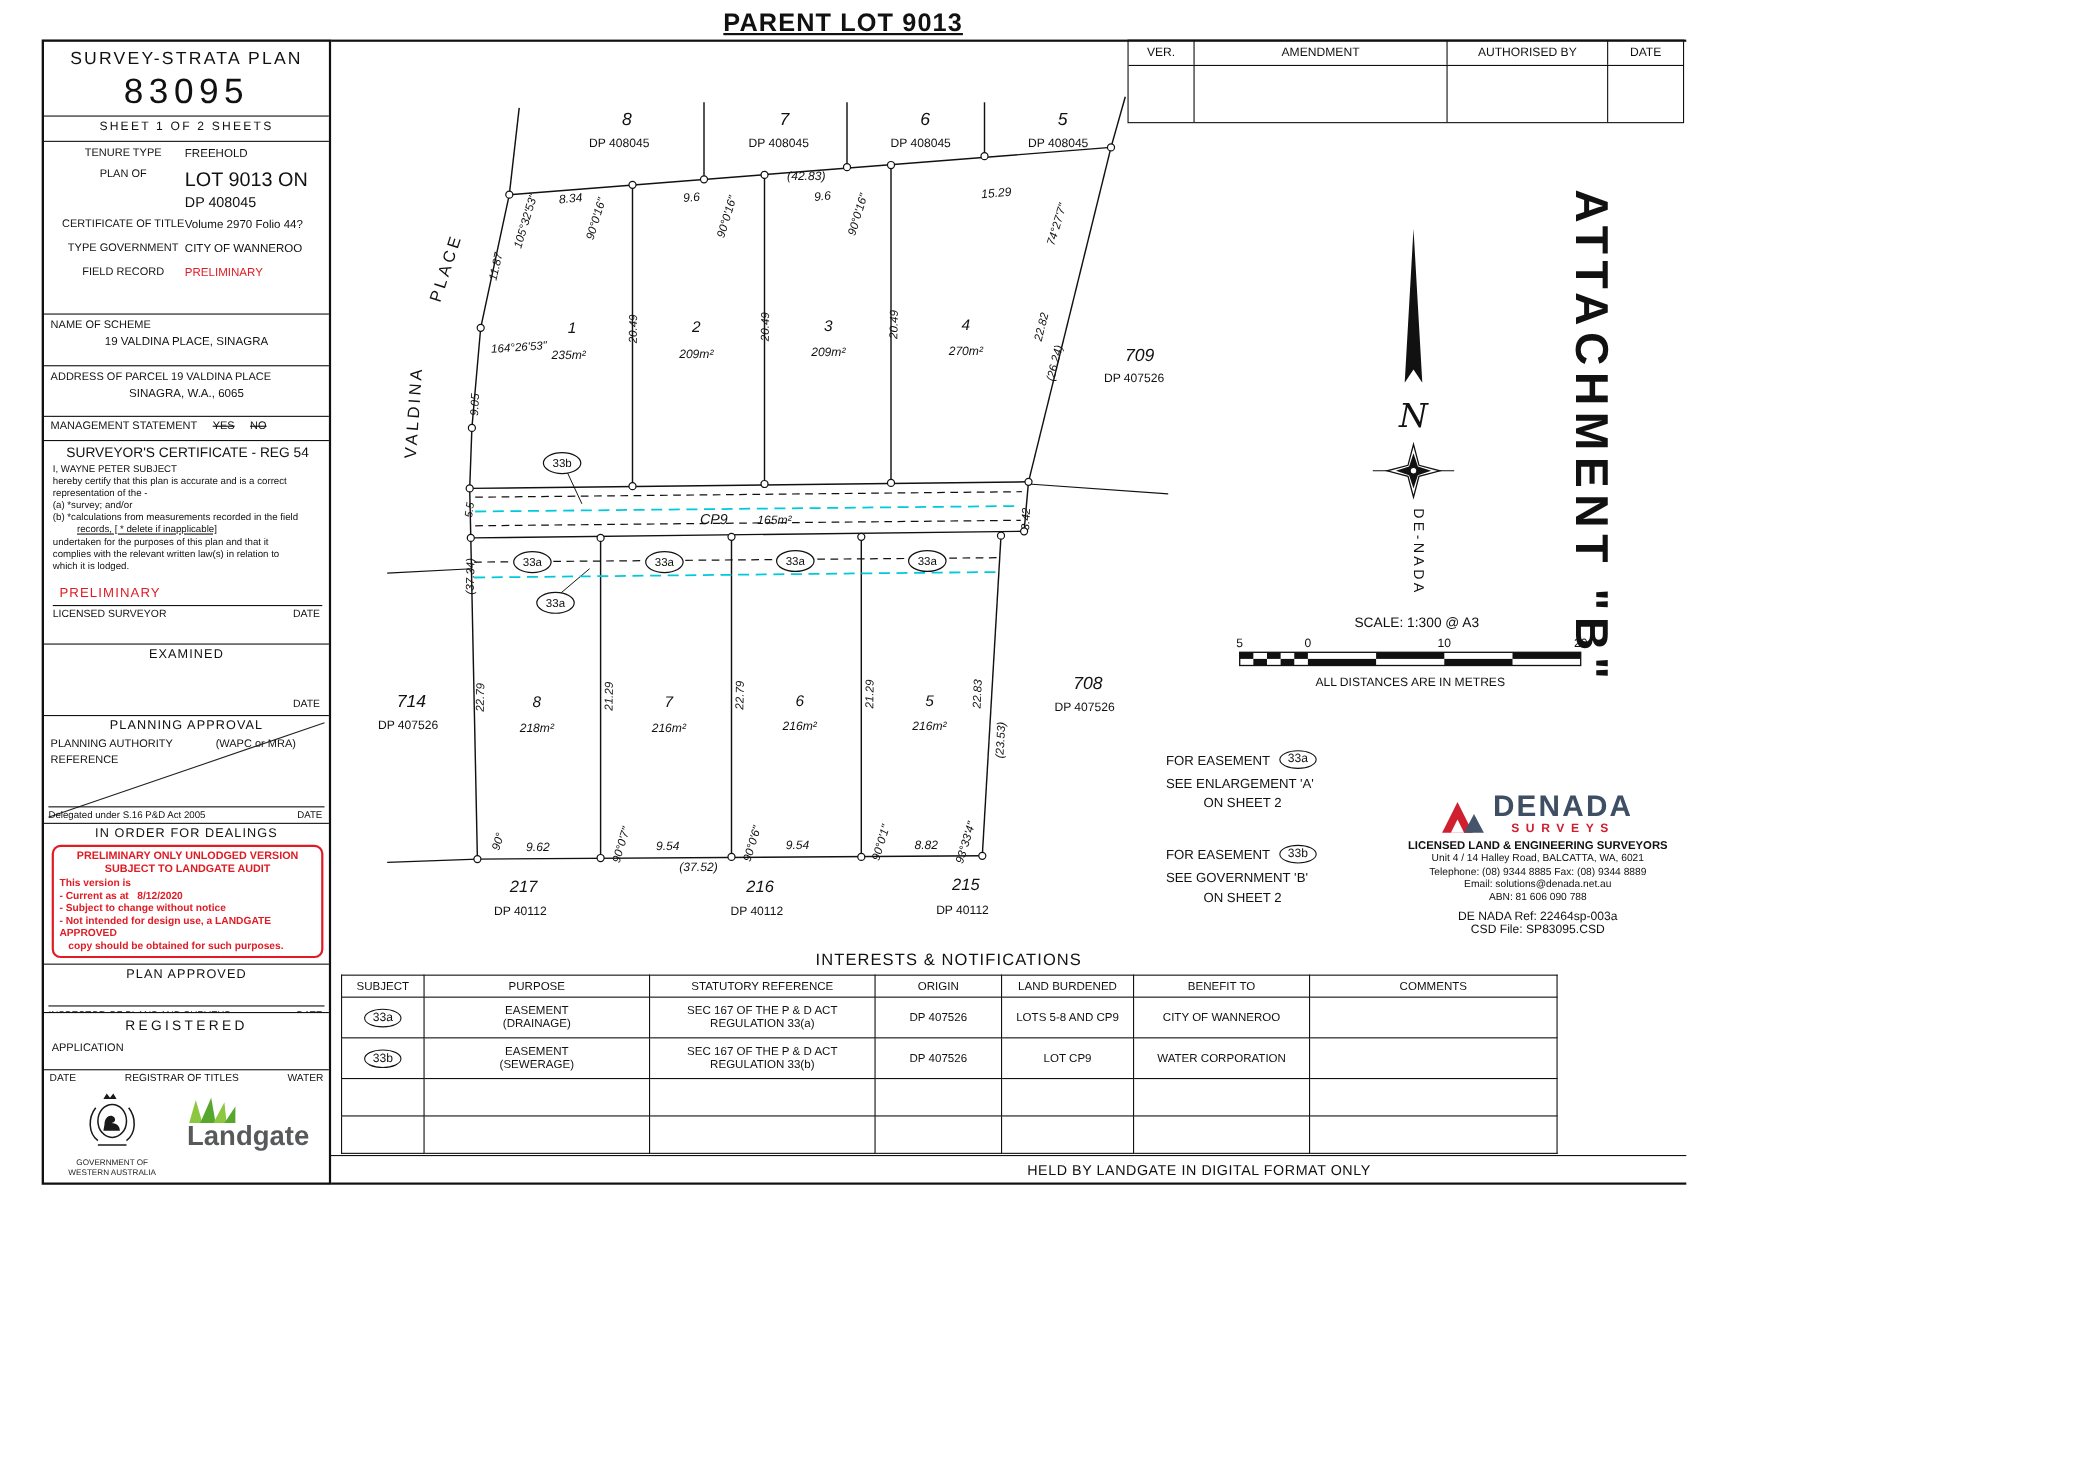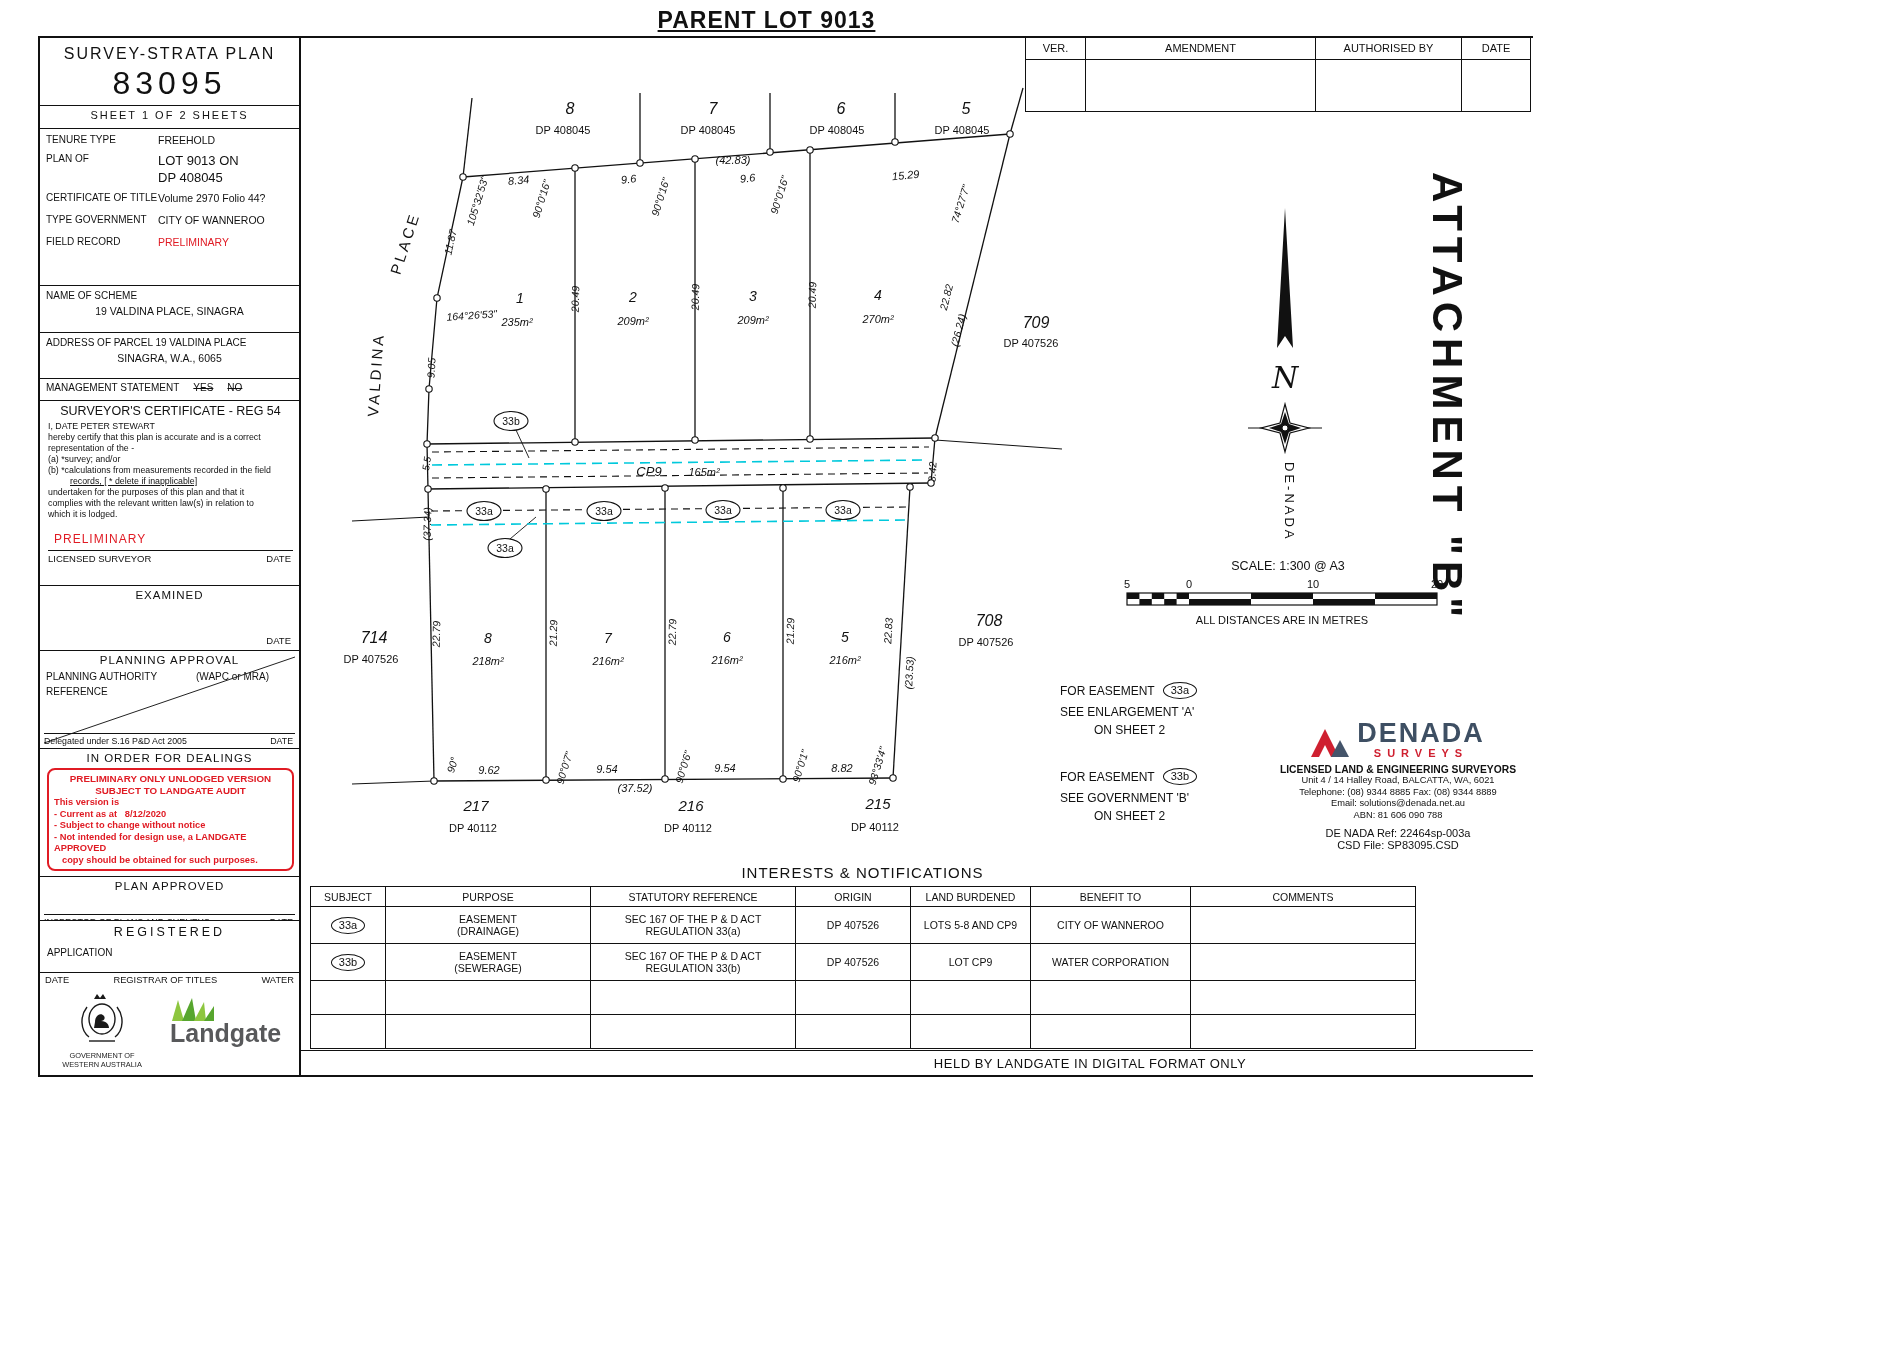--- a/index.html
+++ b/index.html
@@ -13,21 +13,21 @@
   .sheet-border { position:absolute; left:38px; top:36px; width:1842px; height:1041px; border:2px solid #111; pointer-events:none; }
 
   
   .panel { position:absolute; left:38px; top:36px; width:263px; height:1041px; border:2px solid #111; background:#fff; font-size:10px; }
   .panel section { border-top:1.3px solid #111; position:relative; width:100%; overflow:hidden; }
   .panel section:first-child { border-top:none; }
   .s1 { height:90px; text-align:center; }
   .s1 .plan-type { font-size:16px; letter-spacing:2px; margin-top:7px; }
   .s1 .plan-num { font-size:32px; letter-spacing:5px; font-weight:500; margin-top:2px; }
   .s1 .sheet-row { border-top:1.1px solid #111; margin-top:3px; font-size:11px; letter-spacing:2px; padding-top:3px; }
-  .s2 { height:157px; padding:5px 6px 0 6px; }
+  .s2 { height:157px; padding:5px 6px 0 16px;text-align:center; }
   .frow { display:flex; margin-bottom:7px; }
   .frow .lbl { width:112px; flex:none; font-size:10px; }
   .frow .val { font-size:10.5px; }
   .red { color:#e01b24; }
   .s3 { height:47px; padding:4px 6px 0 6px; }
   .s3 .center, .s4 .center { text-align:center; margin-top:4px; font-size:10.5px; }
   .s4 { height:46px; padding:4px 6px 0 6px; }
   .s5 { height:22px; padding:3px 6px 0 6px; display:flex; }
   .s5 .yn { margin-left:14px; text-decoration:line-through; }
   .s6 { height:185px; padding:3px 6px 0 8px; }
@@ -120,21 +120,21 @@
       <div class="plan-num">83095</div>
       <div class="sheet-row">SHEET 1 OF 2 SHEETS</div>
     </section>
     <section class="s2">
       <div class="frow">
           <span class="lbl">TENURE TYPE</span>
           <span class="val">FREEHOLD</span>
         </div>
       <div class="frow" style="margin-bottom:2px;">
           <span class="lbl">PLAN OF</span>
-          <span class="val" style="font-size:13px;">LOT 9013 ON</span>
+          <span class="val" style="font-size:18px;">LOT 9013 ON</span>
         </div>
       <div class="frow">
           <span class="lbl"></span>
           <span class="val" style="font-size:13px;">DP 408045</span>
         </div>
       <div class="frow">
           <span class="lbl">CERTIFICATE OF TITLE</span>
           <span class="val">Volume 2970 Folio 44?</span>
         </div>
       <div class="frow" style="margin-top:10px;">
@@ -154,21 +154,21 @@
       <div>ADDRESS OF PARCEL 19 VALDINA PLACE</div>
       <div class="center">SINAGRA, W.A., 6065</div>
     </section>
     <section class="s5">
       <span>MANAGEMENT STATEMENT</span>
       <span class="yn">YES</span>
       <span class="yn">NO</span>
     </section>
     <section class="s6">
       <div class="cert-title">SURVEYOR'S CERTIFICATE - REG 54</div>
-      <div class="cl">I,   DATE PETER STEWART</div>
+      <div class="cl">I,   WAYNE PETER SUBJECT</div>
       <div class="cl">hereby certify that this plan is accurate and is a correct</div>
       <div class="cl">representation of the -</div>
       <div class="cl">(a)  *survey; and/or</div>
       <div class="cl">(b)  *calculations from measurements recorded in the field</div>
       <div class="cl ind">records,  [ * delete if inapplicable]</div>
       <div class="cl">undertaken for the purposes of this plan and that it</div>
       <div class="cl">complies with the relevant written law(s) in relation to</div>
       <div class="cl">which it is lodged.</div>
       <div class="prelim red">PRELIMINARY</div>
       <div class="sigrow">

